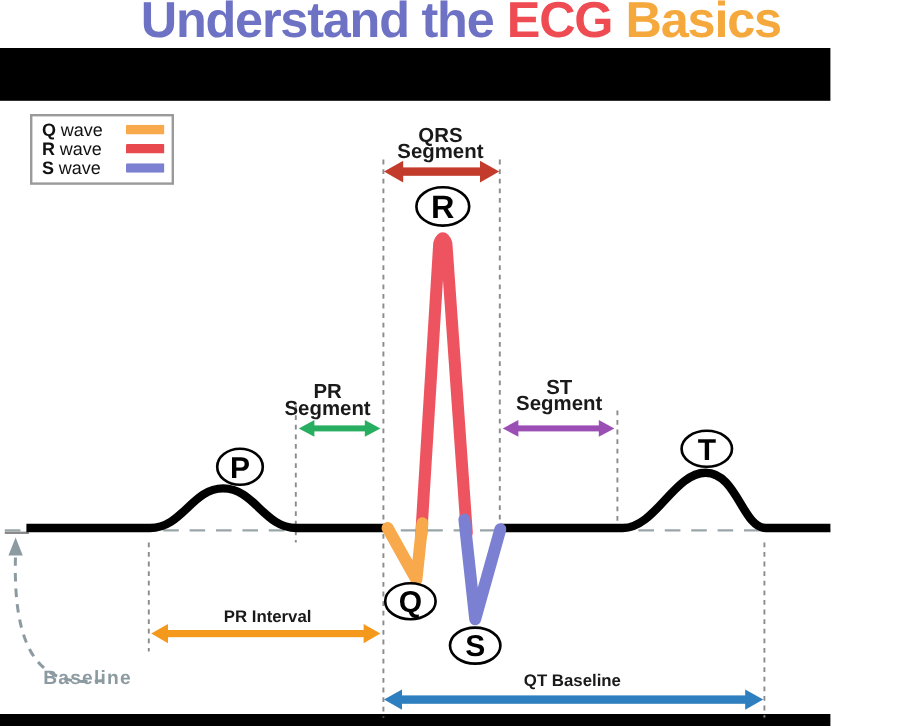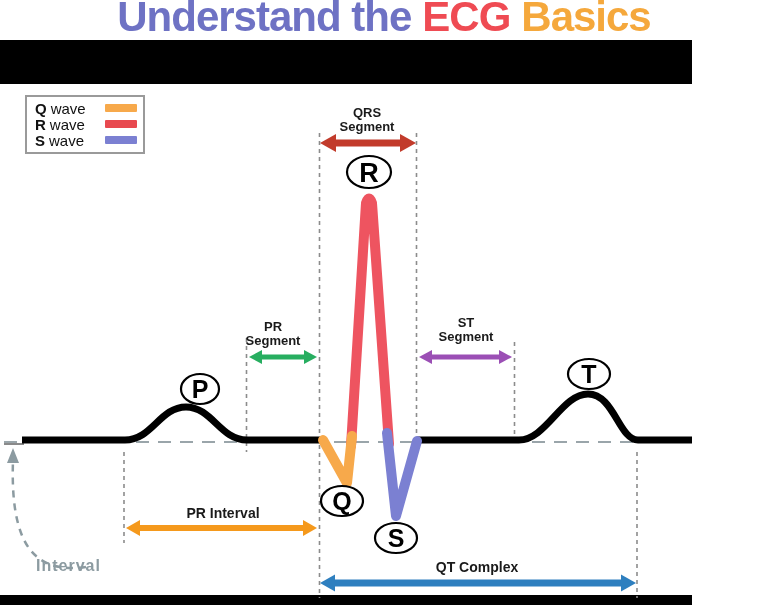--- a/index.html
+++ b/index.html
@@ -20,21 +20,21 @@
   #legend{position:absolute;left:25px;top:95px;width:120px;border:2px solid #9a9a9a;
           background:#fff;padding:3px 6px 4px 8px;box-sizing:border-box;}
   .leg-row{display:flex;align-items:center;height:16px;font-size:15px;color:#111;}
   .leg-letter{font-weight:bold;}
   .leg-word{margin-left:4px;text-align:center;}
   .leg-swatch{margin-left:auto;display:block;}
   
   #draw{position:absolute;left:0;top:0;}
   
   .lbl{position:absolute;font-weight:bold;color:#1a1a1a;text-align:center;}
-  .lbl-2line{font-size:13px;line-height:14px;width:100px;}
+  .lbl-2line{font-size:17px;line-height:14px;width:100px;}
   #lbl-qrs{left:317px;top:106px;}
   #lbl-prseg{left:223px;top:320px;}
   #lbl-stseg{left:416px;top:316px;}
   .lbl-1line{font-size:14px;width:150px;}
   #lbl-print{left:148px;top:505px;}
   #lbl-qtint{left:402px;top:559px;}
   #lbl-baseline{left:36px;top:557px;font-size:16px;color:#8C9BA1;letter-spacing:1px;
                 font-weight:bold;width:auto;}
 </style>
 </head>
@@ -156,16 +156,16 @@
   </div>
   <div id="lbl-prseg" class="lbl lbl-2line">
     <div>PR</div>
     <div>Segment</div>
   </div>
   <div id="lbl-stseg" class="lbl lbl-2line">
     <div>ST</div>
     <div>Segment</div>
   </div>
   <div id="lbl-print" class="lbl lbl-1line">PR Interval</div>
-  <div id="lbl-qtint" class="lbl lbl-1line">QT Complex</div>
-  <div id="lbl-baseline" class="lbl">Interval</div>
+  <div id="lbl-qtint" class="lbl lbl-1line">QT Baseline</div>
+  <div id="lbl-baseline" class="lbl">Baseline</div>
 
 </div>
 
 </body></html>

